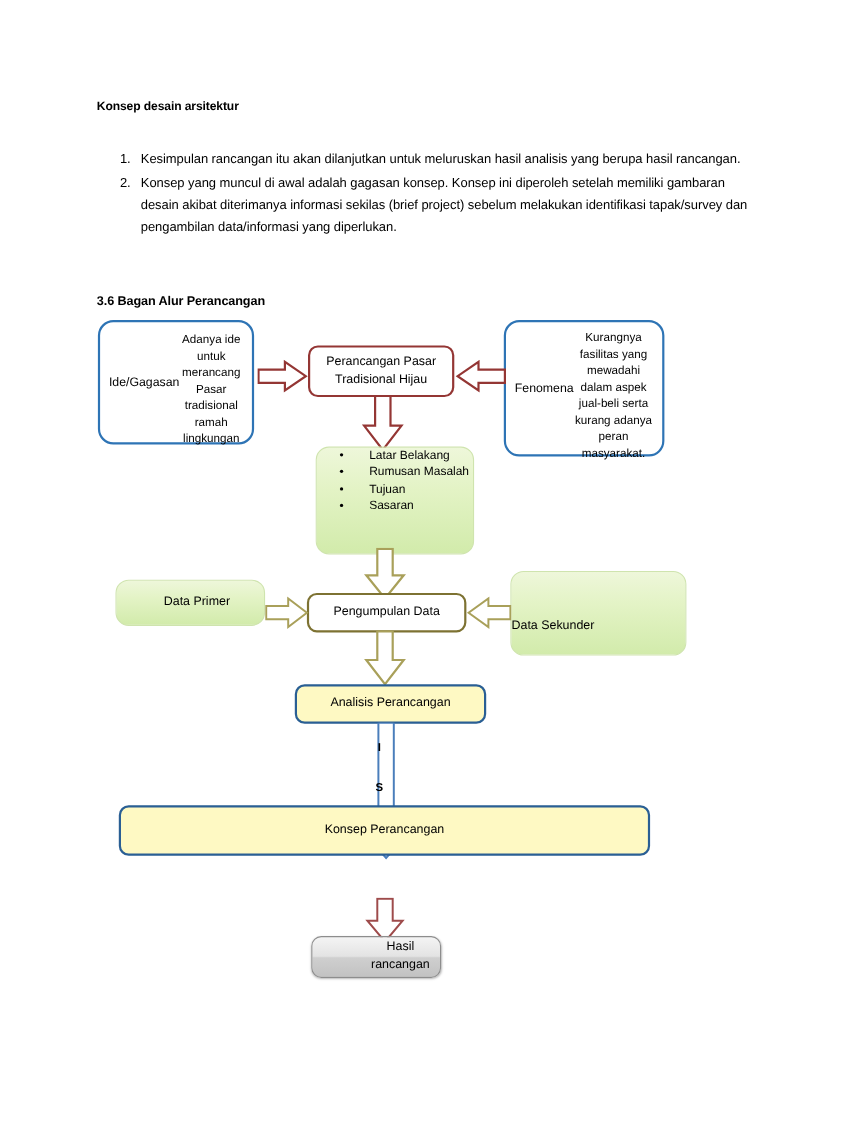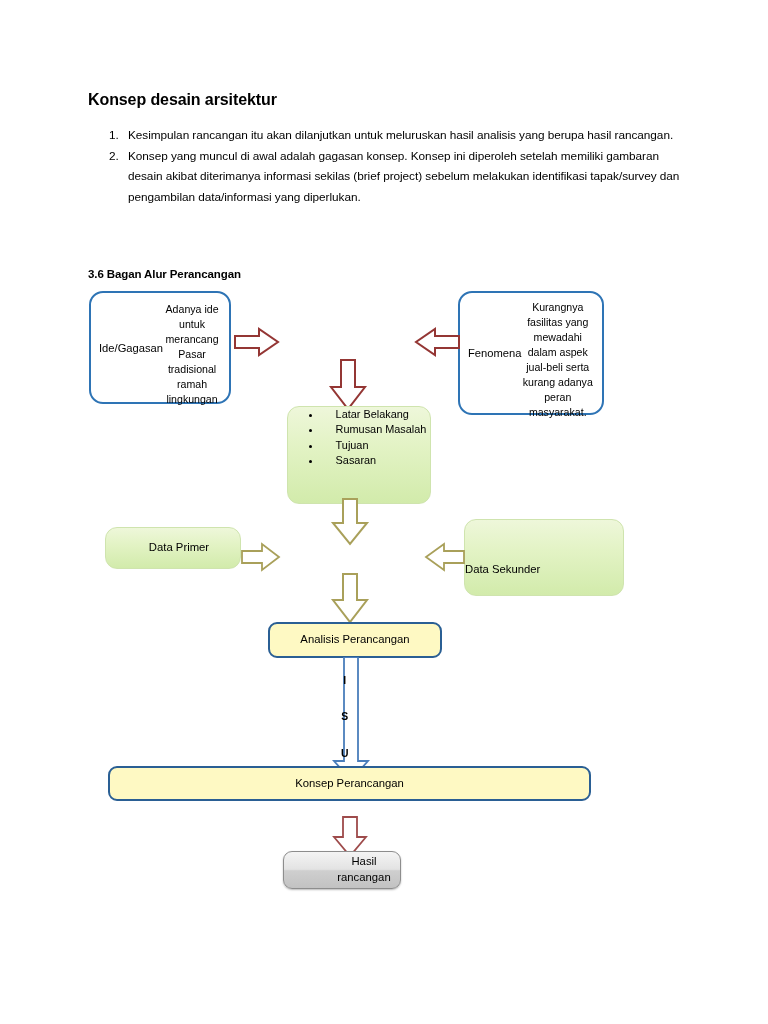--- a/index.html
+++ b/index.html
@@ -18,24 +18,24 @@
   }
 
   
   .doc-text {
     position: absolute;
     left: 88px;
     top: 90px;
     width: 596px;
   }
   .doc-heading {
-    font-size: 16px;
+    font-size: 11px;
     font-weight: bold;
     letter-spacing: -0.1px;
-    margin: 0 0 14px 0;
+    margin: 0 0 30px 0;
     line-height: 1.3;
   }
   ol.doc-list {
     margin: 0;
     padding-left: 34px;
     font-size: 11.8px;
     line-height: 1.72;
   }
   ol.doc-list li {
     margin-bottom: 1px;
@@ -168,20 +168,23 @@
   <div class="node box-blue" style="left:89px; top:291px; width:142px; height:113px; padding:10px 8px 8px 8px; justify-content:flex-start;">
     <div class="node-title">Ide/Gagasan</div>
     <div class="node-body">Adanya ide untuk merancang Pasar tradisional ramah lingkungan</div>
   </div>
 
   <div class="node box-blue" style="left:458px; top:291px; width:146px; height:124px; padding:10px 8px 8px 8px; justify-content:flex-start;">
     <div class="node-title">Fenomena</div>
     <div class="node-body">Kurangnya fasilitas yang mewadahi dalam aspek jual-beli serta kurang adanya peran masyarakat.</div>
   </div>
 
+  <div class="node box-red" style="left:280px; top:314px; width:133px; height:47px; padding:2px 6px;">
+    <div class="node-label">Perancangan Pasar Tradisional Hijau</div>
+  </div>
 
   <div class="arrow" style="left:234px; top:327px;">
     <svg width="46" height="30" viewBox="0 0 46 30">
       <polygon points="1,9 25,9 25,2 44,15 25,28 25,21 1,21" fill="#ffffff" stroke="#943634" stroke-width="2"></polygon>
     </svg>
   </div>
 
   <div class="arrow" style="left:414px; top:327px;">
     <svg width="46" height="30" viewBox="0 0 46 30">
       <polygon points="45,9 21,9 21,2 2,15 21,28 21,21 45,21" fill="#ffffff" stroke="#943634" stroke-width="2"></polygon>
@@ -210,20 +213,23 @@
   </div>
 
   <div class="node box-green" style="left:105px; top:527px; width:136px; height:42px;padding-left:12px;">
     <div class="node-label">Data Primer</div>
   </div>
 
   <div class="node box-green" style="left:464px; top:519px; width:160px; height:77px; justify-content:flex-start; padding-top:25px;">
     <div class="node-label">Data Sekunder</div>
   </div>
 
+  <div class="node box-olive" style="left:279px; top:539px; width:145px; height:36px;">
+    <div class="node-label">Pengumpulan Data</div>
+  </div>
 
   <div class="arrow" style="left:241px; top:542px;">
     <svg width="40" height="30" viewBox="0 0 40 30">
       <polygon points="1,9 21,9 21,2 38,15 21,28 21,21 1,21" fill="#ffffff" stroke="#a9a05a" stroke-width="1.8"></polygon>
     </svg>
   </div>
 
   <div class="arrow" style="left:424px; top:542px;">
     <svg width="41" height="30" viewBox="0 0 41 30">
       <polygon points="40,9 20,9 20,2 2,15 20,28 20,21 40,21" fill="#ffffff" stroke="#a9a05a" stroke-width="1.8"></polygon>
@@ -245,21 +251,21 @@
       <polygon points="14,0 28,0 28,104 38,104 21,123 4,104 14,104" fill="#ffffff" stroke="#4a7ebb" stroke-width="1.8"></polygon>
     </svg>
   </div>
 
   <div class="isu" style="left:341px; top:676px;">
     <span>I</span>
     <span>S</span>
     <span>U</span>
   </div>
 
-  <div class="node box-blue-thin" style="left:108px; top:766px; width:483px; height:35px;">
+  <div class="node box-blue-thin" style="left:108px; top:732px; width:483px; height:46px;">
     <div class="node-label">Konsep Perancangan</div>
   </div>
 
   <div class="arrow" style="left:330px; top:816px;">
     <svg width="40" height="42" viewBox="0 0 40 42">
       <polygon points="13,1 27,1 27,21 36,21 20,40 4,21 13,21" fill="#ffffff" stroke="#9e4b4b" stroke-width="1.8"></polygon>
     </svg>
   </div>
 
   <div class="node box-gray" style="left:283px; top:851px; width:118px; height:38px;">

